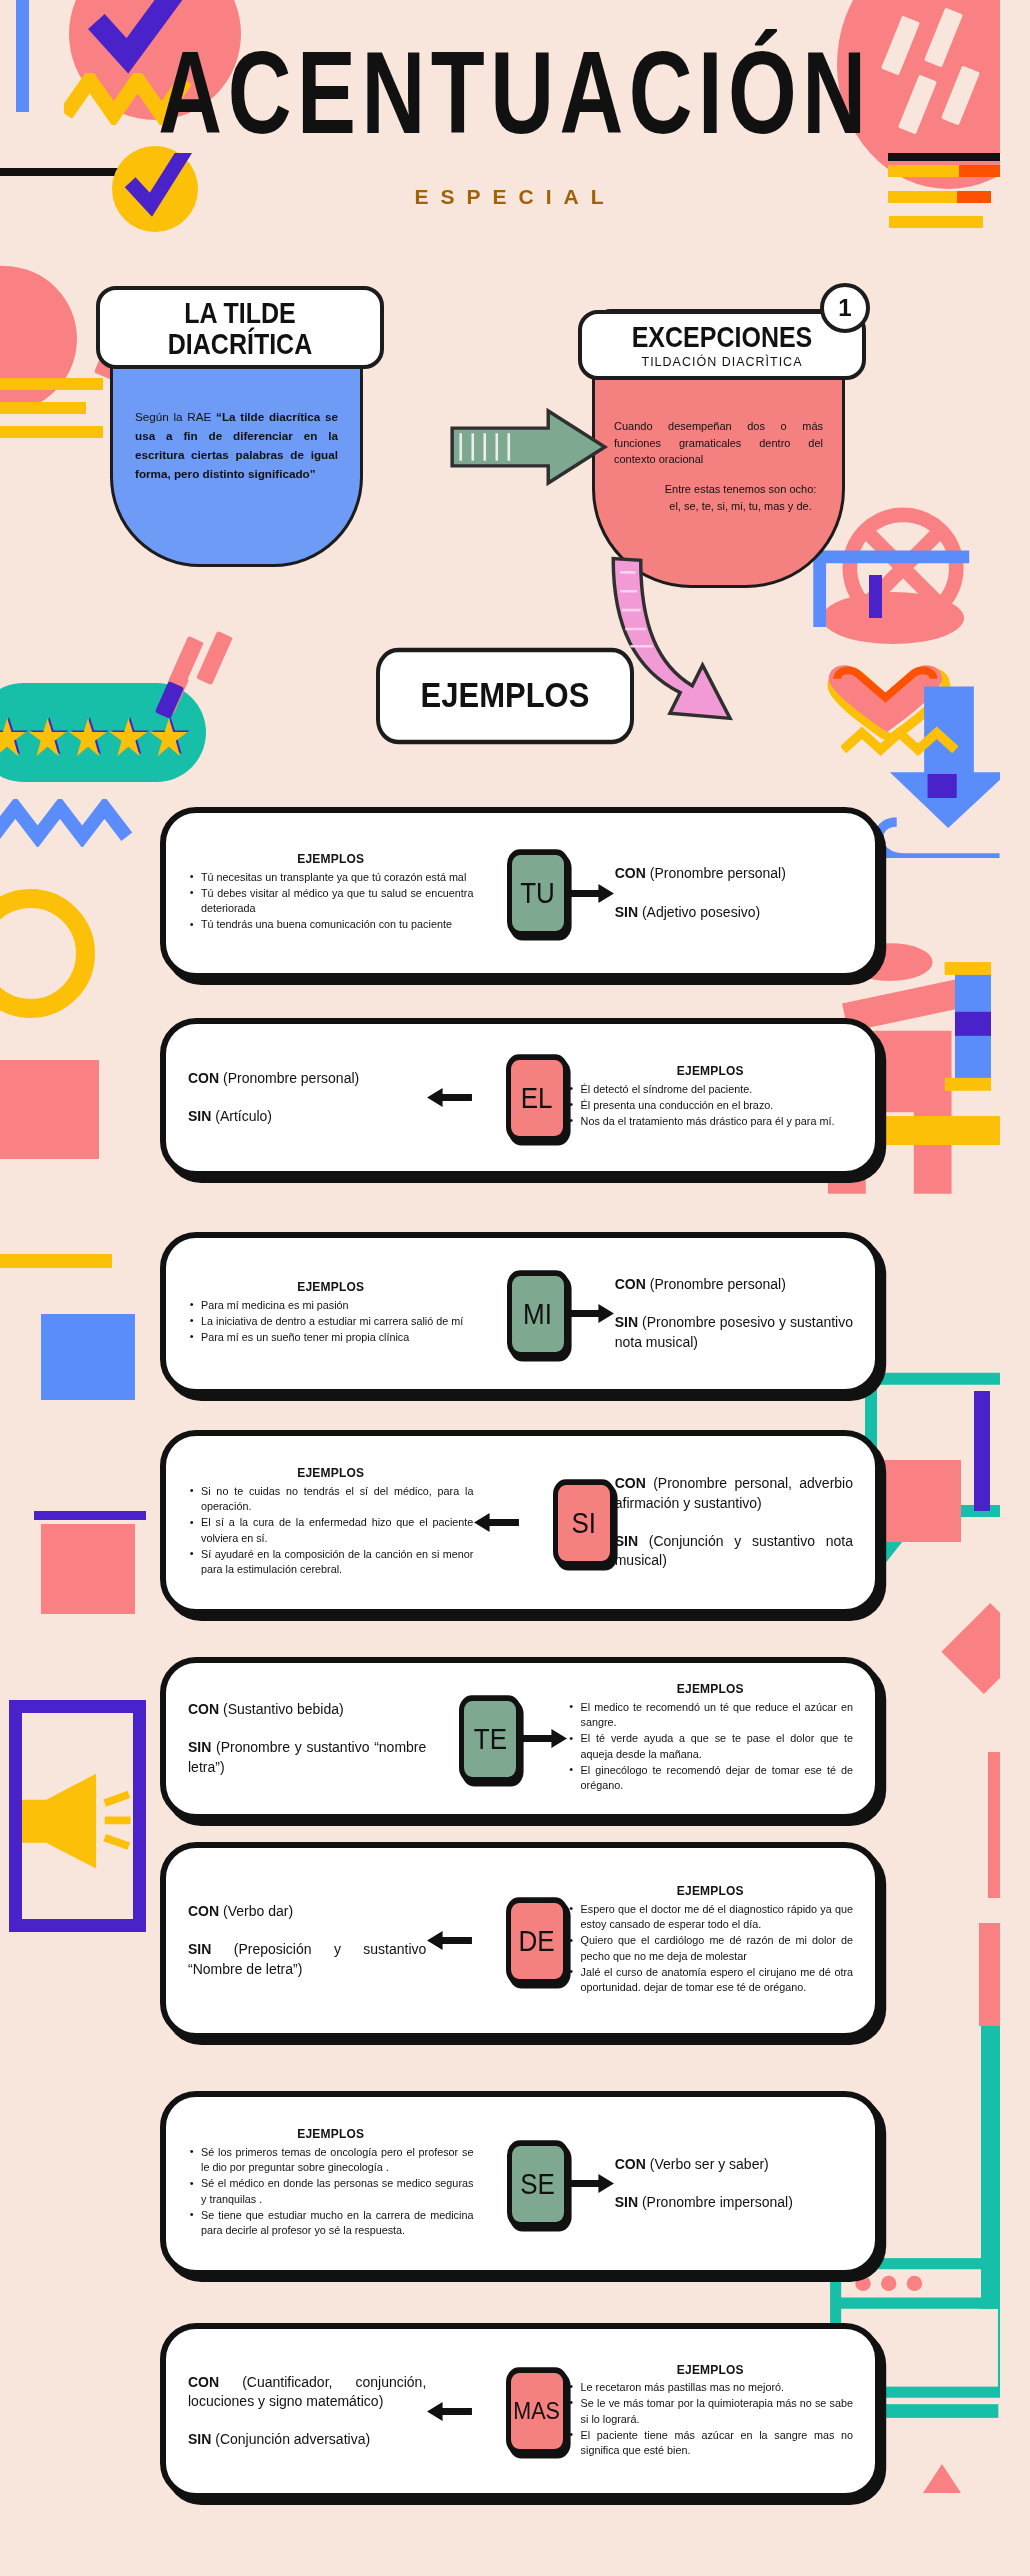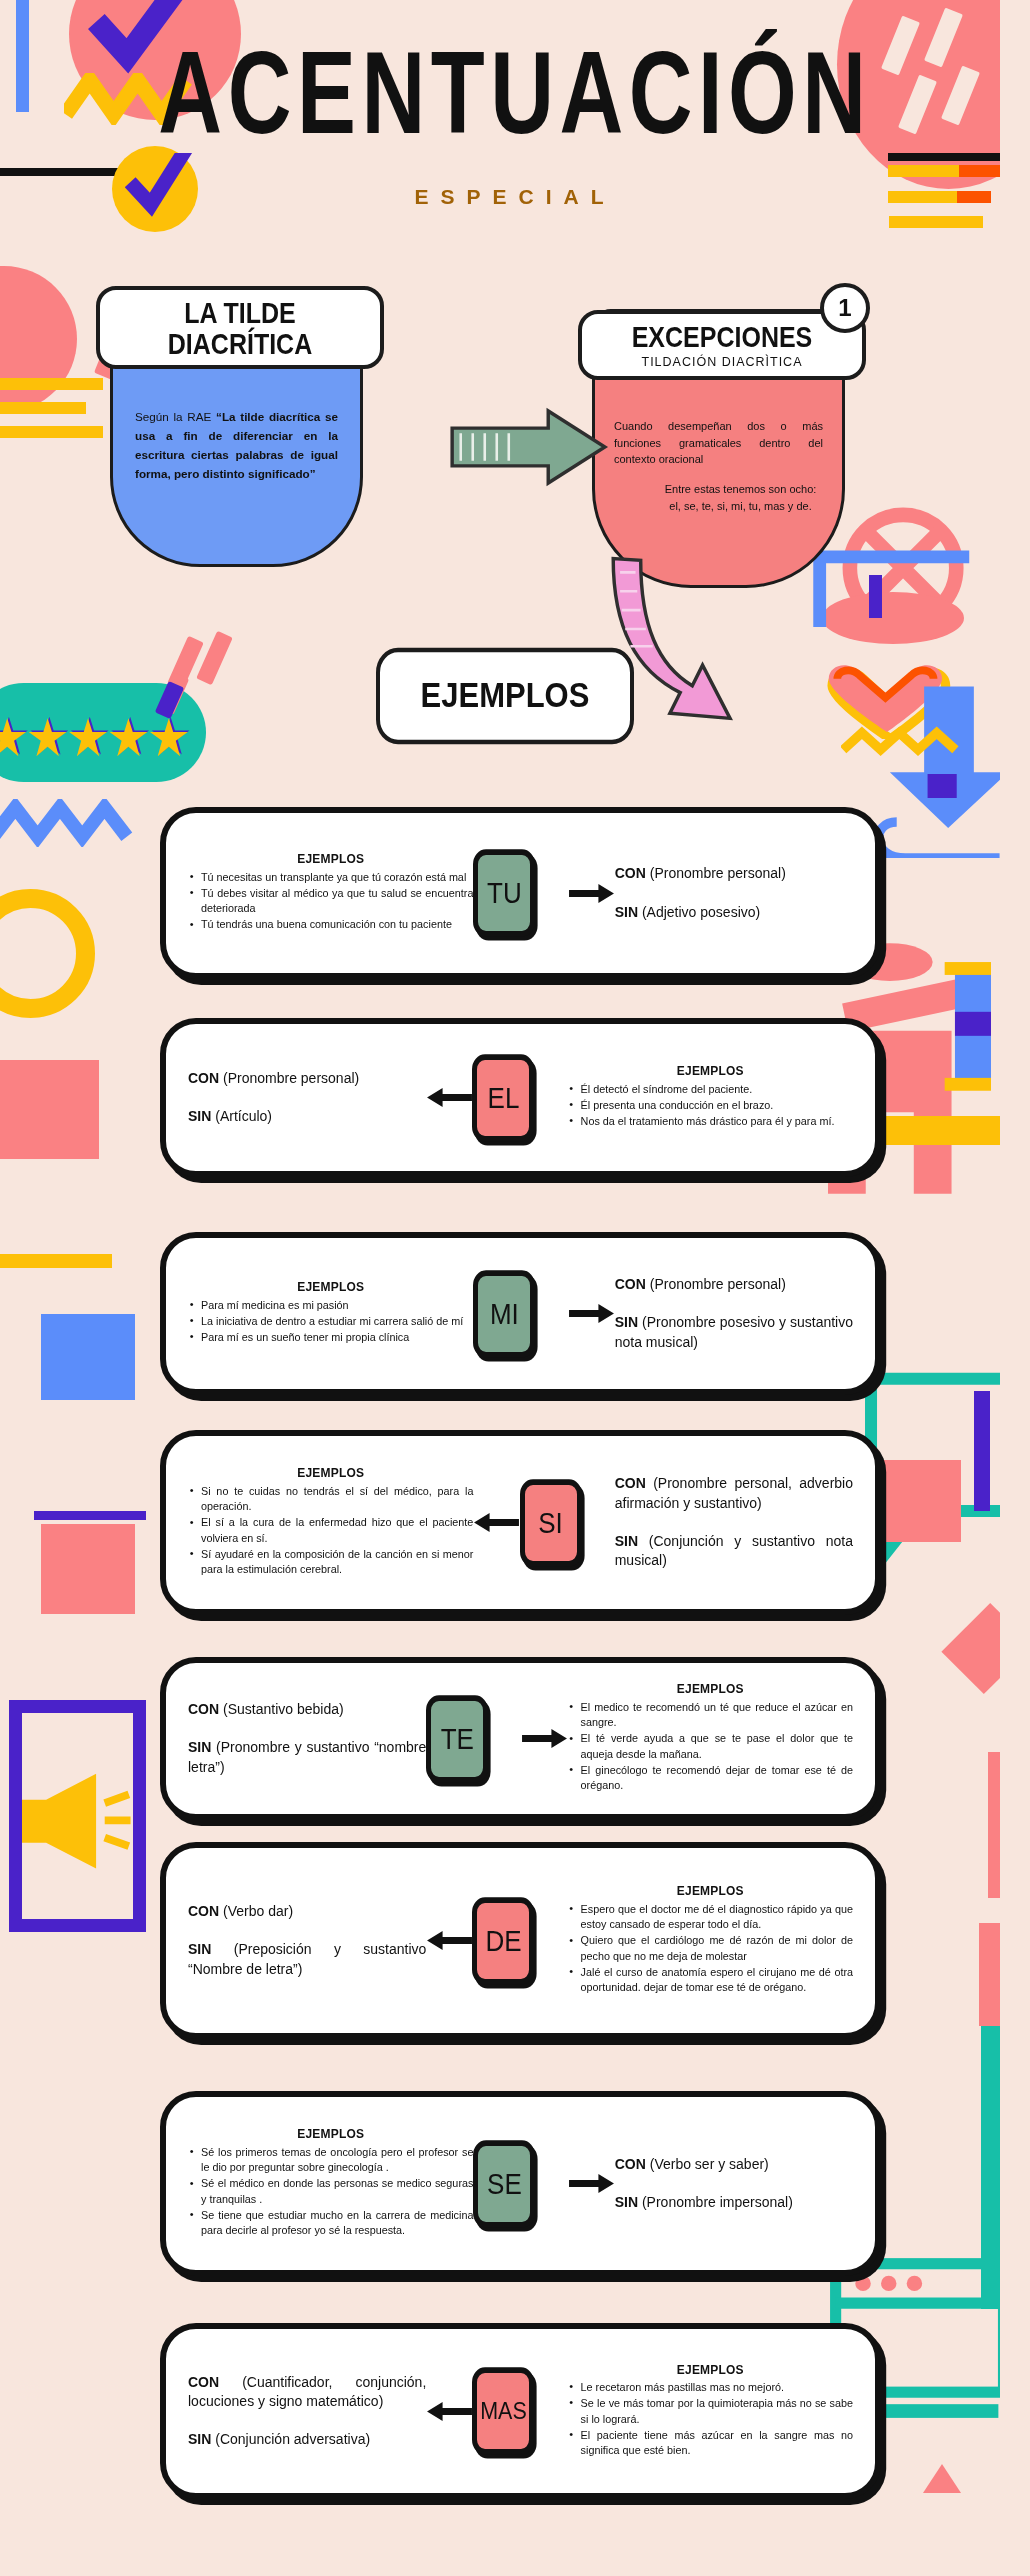--- a/index.html
+++ b/index.html
@@ -174,21 +174,21 @@
   .ex-list { list-style: none; }
   .ex-list li {
     position: relative; padding-left: 13px;
     font-size: 10.8px; line-height: 1.42; color: #111;
     text-align: justify; margin-bottom: 0.9px;
   }
   .ex-list li::before {
     content: "•"; position: absolute; left: 1.7px; top: -0.9px; font-size: 11px;
   }
 
-  .chip-wrap { width: 103px; display: flex; align-items: center; justify-content: flex-start; }
+  .chip-wrap { width: 103px; display: flex; align-items: center; justify-content: flex-end; }
   .chip {
     width: 62px; height: 76px; border-radius: 13px;
     border: 5.2px solid #111; display: flex; align-items: center; justify-content: center;
     font-family: "Liberation Sans Narrow", "Liberation Sans", sans-serif;
     font-size: 26px; font-weight: 500; color: #111;
     transform: scaleY(1.15);
     box-shadow: 2.6px 3.4px 0 #111;
   }
   .chip.green { background: #7fa891; }
   .chip.red   { background: #f58080; }

